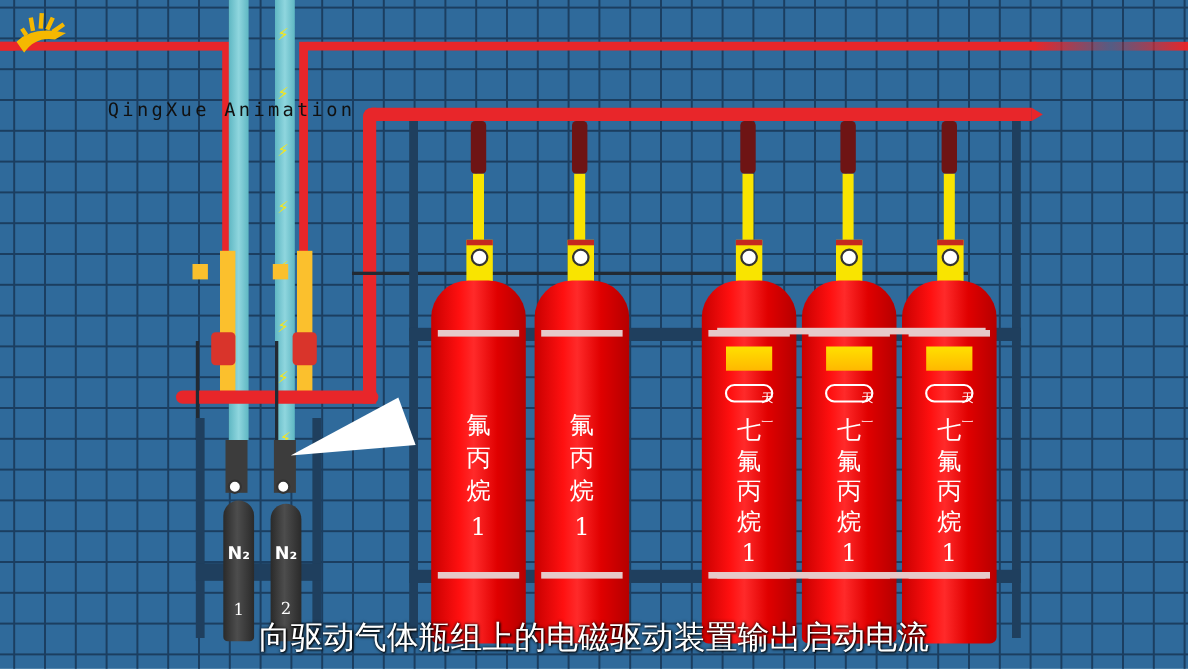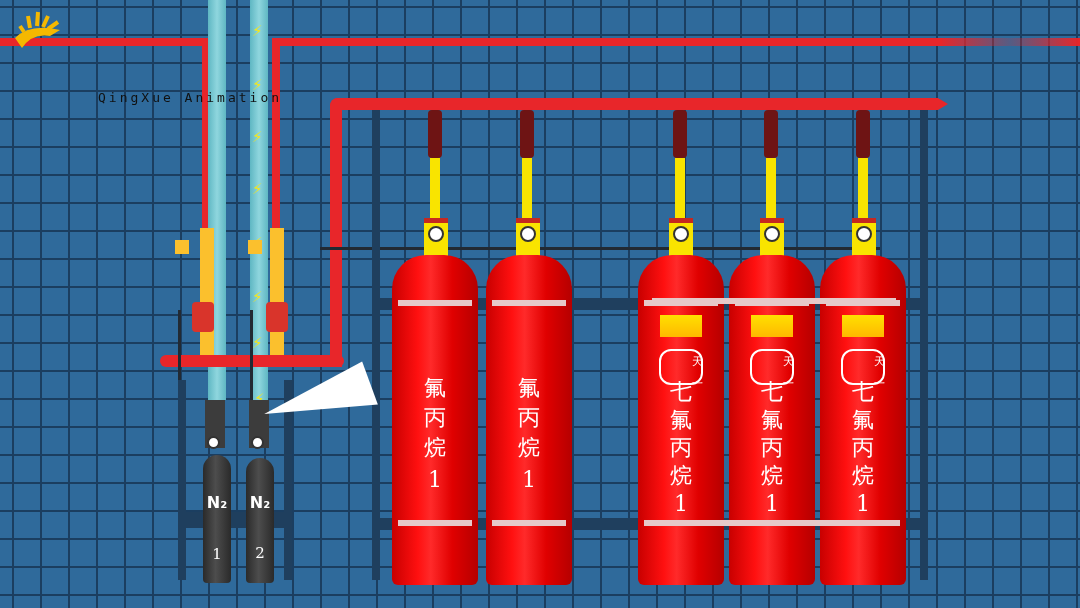--- a/index.html
+++ b/index.html
@@ -14,34 +14,34 @@
   .pipe-red{background:#e8262a;}
   .pipe-teal{background:linear-gradient(to right,#5fb7c3,#8fd6de 50%,#5fb7c3);}
   .bolt{position:absolute;color:#f5e61a;font-size:15px;line-height:1;}
   .frame{background:#1f3f5e;}
   .wire{background:#222a33;}
   .cyl{position:absolute;border-radius:34px 34px 6px 6px;
     background:linear-gradient(to right,#c80000 0%,#ff1010 30%,#ff2a2a 45%,#e00000 70%,#b50000 100%);}
   .cyl .band{position:absolute;left:6px;right:6px;height:6px;background:#e6c9c9;}
   .cyl .label{position:absolute;left:0;right:0;text-align:center;color:#fff;font-family:"DejaVu Serif",serif;font-size:22px;line-height:26px;}
   .cyl .plate{position:absolute;width:42px;height:22px;background:linear-gradient(#ffe000,#ffb800);left:50%;margin-left:-21px;}
-  .cyl .logo{position:absolute;left:50%;margin-left:-22px;width:44px;height:36px;border:2px solid #fff;border-radius:12px;color:#fff;font-size:11px;text-align:center;line-height:22px;box-sizing:border-box;padding-left:31px;}
+  .cyl .logo{position:absolute;left:50%;margin-left:-22px;width:44px;height:17px;border:2px solid #fff;border-radius:12px;color:#fff;font-size:11px;text-align:center;line-height:22px;box-sizing:border-box;padding-left:31px;}
   .valve-yellow{background:#f9e400;}
   .valve-brown{background:#6e1414;border-radius:4px;}
   .gauge{position:absolute;width:16px;height:16px;border-radius:50%;background:#fff;border:2px solid #333;box-sizing:border-box;}
   .n2{position:absolute;border-radius:14px 14px 4px 4px;background:linear-gradient(to right,#2a2a2a,#4d4d4d 45%,#2a2a2a);}
   .n2 .t{position:absolute;left:0;right:0;text-align:center;color:#fff;font-weight:bold;font-size:16px;}
   .n2 .num{position:absolute;left:0;right:0;text-align:center;color:#fff;font-size:15px;font-family:"DejaVu Serif",serif;}
   .callout{position:absolute;left:359px;top:280px;width:270px;height:125px;background:#fff;border-radius:8px;}
   .callout .txt{position:absolute;left:0;right:0;top:38px;text-align:center;font-size:35px;font-weight:bold;color:#2b2b2b;letter-spacing:2px;}
   .tail{position:absolute;left:260px;top:360px;width:0;height:0;border-top:16px solid transparent;border-bottom:30px solid transparent;border-right:110px solid #fff;transform:rotate(-20deg);transform-origin:right center;}
   .subtitle{position:absolute;left:0;right:0;top:560px;text-align:center;color:#fff;font-size:29px;
     text-shadow:0 0 3px #000,1px 1px 2px #000;}
   .logo-main{position:absolute;left:40px;top:45px;font-size:36px;font-weight:bold;color:#111;letter-spacing:2px;}
-  .logo-sub{position:absolute;left:98px;top:90px;font-size:13px;color:#111;letter-spacing:3px;font-family:"DejaVu Sans Mono",monospace;}
+  .logo-sub{position:absolute;left:98px;top:90px;font-size:17px;color:#111;letter-spacing:3px;font-family:"DejaVu Sans Mono",monospace;}
   .sun{position:absolute;left:10px;top:8px;width:55px;height:40px;}
 </style>
 </head>
 <body>
 
 <div class="scene">
 
   <div class="abs pipe-red" style="left:0;top:38px;width:14px;height:8px;"></div>
   <div class="abs pipe-red" style="left:0;top:38px;width:210px;height:8px;"></div>
   <div class="abs pipe-red" style="left:272px;top:38px;width:670px;height:8px;border-radius:8px 0 0 0;"></div>
@@ -176,13 +176,14 @@
   </div>
 
   <div class="tail"></div>
 
   <svg class="sun" viewBox="0 0 55 40">
     <path d="M5 30 Q20 15 50 22 L40 28 Q22 25 12 40 Z" fill="#f5b800"></path>
     <path d="M10 18 L14 24 M18 8 L20 20 M28 4 L27 18 M38 8 L33 19 M48 14 L38 21" stroke="#f5b800" stroke-width="4"></path>
   </svg>
   <div class="logo-sub">QingXue  Animation</div>
 
+  <div class="subtitle">向驱动气体瓶组上的电磁驱动装置输出启动电流</div>
 </div>
 
 </body></html>

